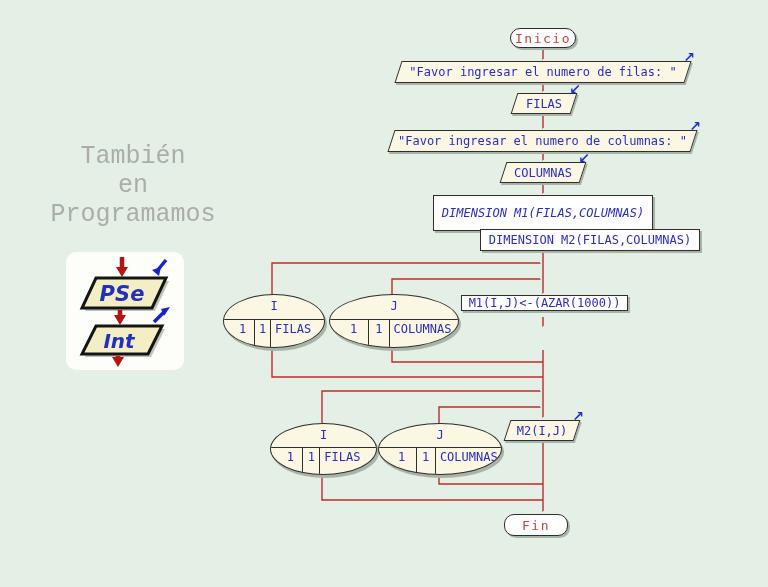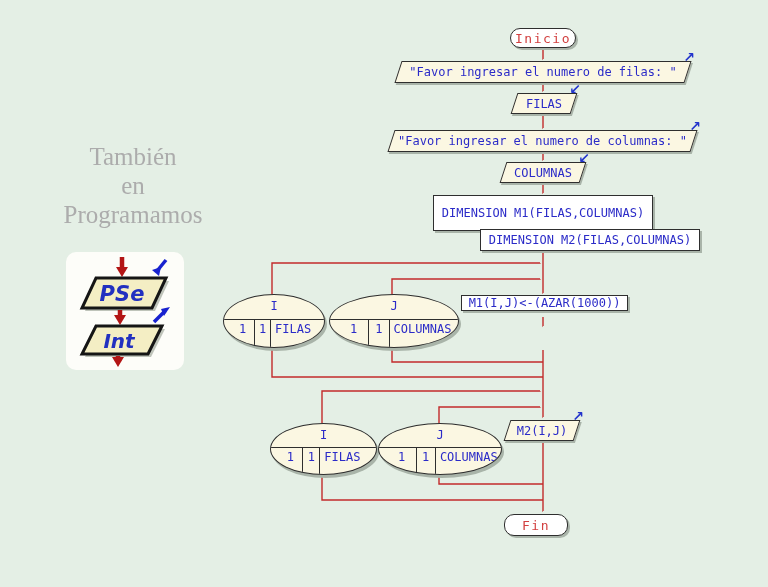--- a/index.html
+++ b/index.html
@@ -23,21 +23,21 @@
            box-shadow:2px 3px 0 #A9B4A9;overflow:hidden;color:#2B2BC8;font-size:12px;}
   .evar{position:absolute;top:4px;left:0;right:0;text-align:center;}
   .erow{position:absolute;top:46%;left:0;right:0;bottom:0;border-top:1.2px solid #2E2E2E;display:flex;}
   .ecell{display:flex;align-items:flex-start;justify-content:center;padding-top:2px;}
   .c1{flex:0 0 23%;margin-left:7%;border-right:1.2px solid #2E2E2E;}
   .c2{flex:0 0 15%;border-right:1.2px solid #2E2E2E;}
   .c3{flex:1;justify-content:flex-start;padding-left:4px;}
 
   
   .tagline{position:absolute;left:14px;top:142px;width:238px;text-align:center;color:#ACACAC;
-           font-family:Liberation Serif, serif;font-size:25px;line-height:1.16;}
+           font-family:Liberation Mono, monospace;font-size:25px;line-height:1.16;}
   .logo-box{position:absolute;left:50px;top:40px;}
   .pseint-box{position:absolute;left:66px;top:252px;font-style:italic;}
 </style>
 </head>
 <body>
 
 <div class="canvas">
 
   <svg class="wires" viewBox="0 0 768 587" xmlns="http://www.w3.org/2000/svg">
     <defs>
@@ -121,21 +121,21 @@
     <div class="plabel">"Favor ingresar el numero de columnas: "</div>
     <span class="ioglyph">↗</span>
   </div>
 
   <div class="pwrap" style="left:503px;top:162px;width:80px;height:21px;">
     <div class="pgram"></div>
     <div class="plabel">COLUMNAS</div>
     <span class="ioglyph">↙</span>
   </div>
 
-  <div class="node" style="left:433px;top:195px;width:220px;height:36px;">DIMENSION M1(FILAS,COLUMNAS)</div>
+  <div class="node" style="left:433px;top:195px;width:220px;height:36px;font-style:italic;">DIMENSION M1(FILAS,COLUMNAS)</div>
 
   <div class="node" style="left:433px;top:229px;width:220px;height:22px;margin-left:47px;">DIMENSION M2(FILAS,COLUMNAS)</div>
 
   <div class="ellipse" style="left:223px;top:294px;width:100px;height:52px;">
     <div class="evar">I</div>
     <div class="erow">
       <div class="ecell c1">1</div>
       <div class="ecell c2">1</div>
       <div class="ecell c3">FILAS</div>
     </div>

